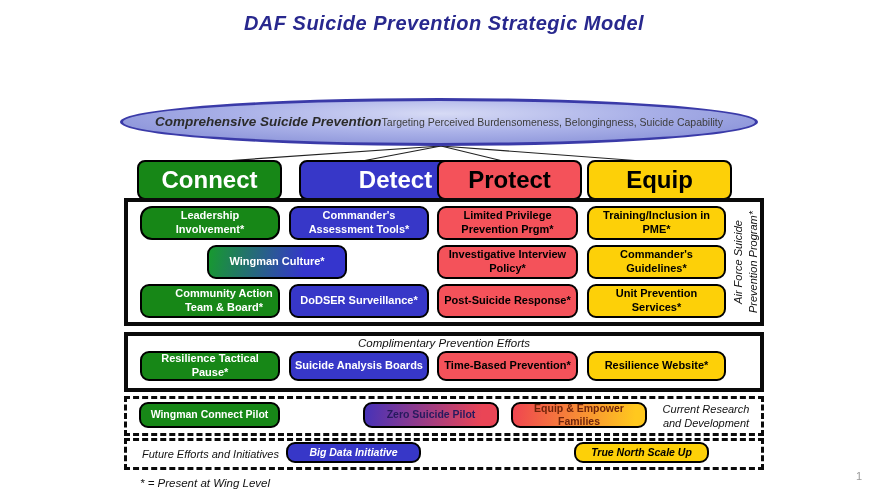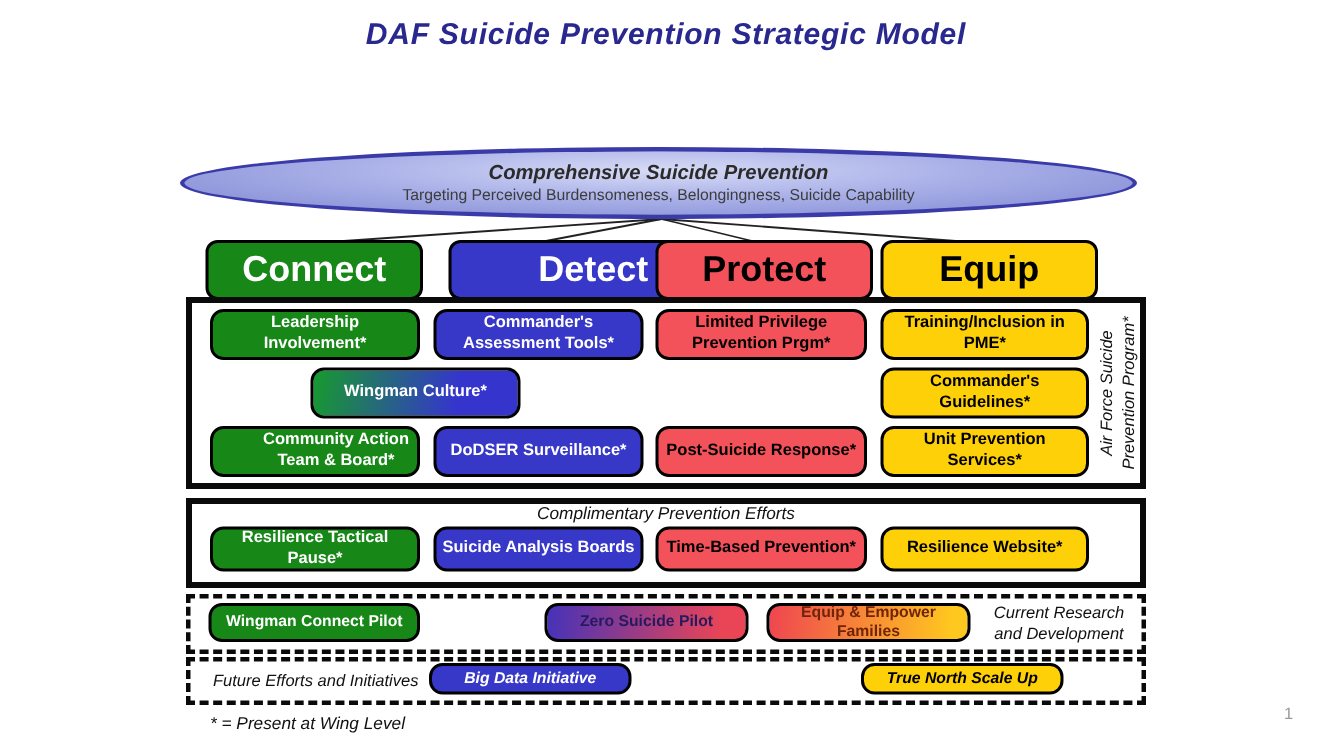--- a/index.html
+++ b/index.html
@@ -10,21 +10,21 @@
   .page-title{
     position:absolute;left:0;top:12px;width:100%;text-align:center;
     font-size:20px;font-weight:bold;font-style:italic;color:var(--navy,#28288e);
     letter-spacing:.5px;
   }
   #lines{position:absolute;left:0;top:0;}
   .ellipse{
     position:absolute;left:120px;top:98px;width:632px;height:42px;
     border:3px solid var(--ellipseBorder,#3a3aa8);border-radius:50%;
     background:radial-gradient(ellipse at 50% 30%, #d7dbf5 0%, #aab1e8 45%, #7d86d2 100%);
-    display:flex;flex-direction:column;align-items:center;justify-content:center;
+    display:flex;flex-direction:row;align-items:center;justify-content:center;
   }
   .e-title{font-size:13.5px;font-weight:bold;font-style:italic;color:#2b2b2b;line-height:1.25;}
   .e-sub{font-size:10.5px;color:#3c3c3c;line-height:1.2;}
   .pillar{
     position:absolute;top:160px;height:36px;width:141px;
     border:2px solid #000;border-radius:8px;
     display:flex;align-items:center;justify-content:center;
     font-size:24px;font-weight:bold;
   }
   .frame{position:absolute;border:4px solid #0a0a0a;background:#fff;}
@@ -79,26 +79,27 @@
     <div class="e-sub">Targeting Perceived Burdensomeness, Belongingness, Suicide Capability</div>
   </div>
 
   <div class="pillar green" style="left:137px;color:#fff;">Connect</div>
   <div class="pillar blue" style="left:299px;color:#fff;padding-left:24px;">Detect</div>
   <div class="pillar red" style="left:437px;color:#000;">Protect</div>
   <div class="pillar yellow" style="left:587px;color:#000;">Equip</div>
 
   <div class="frame" style="left:124px;top:198px;width:632px;height:120px;"></div>
 
-  <div class="bx green" style="left:140px;top:206px;width:140px;height:34px;">Leadership Involvement*</div>
+  <div class="bx green" style="left:140px;top:206px;width:140px;height:34px;border-radius:12px;">Leadership Involvement*</div>
   <div class="bx blue" style="left:289px;top:206px;width:140px;height:34px;">Commander's Assessment Tools*</div>
   <div class="bx red" style="left:437px;top:206px;width:141px;height:34px;">Limited Privilege Prevention Prgm*</div>
   <div class="bx yellow" style="left:587px;top:206px;width:139px;height:34px;">Training/Inclusion in PME*</div>
 
   <div class="bx grad-gb" style="left:207px;top:245px;width:140px;height:34px;">Wingman Culture*</div>
+  <div class="bx red" style="left:437px;top:245px;width:141px;height:34px;">Investigative Interview Policy*</div>
   <div class="bx yellow" style="left:587px;top:245px;width:139px;height:34px;">Commander's Guidelines*</div>
 
   <div class="bx green" style="left:140px;top:284px;width:140px;height:34px;padding-left:32px;">Community Action Team &amp; Board*</div>
   <div class="bx blue" style="left:289px;top:284px;width:140px;height:34px;">DoDSER Surveillance*</div>
   <div class="bx red" style="left:437px;top:284px;width:141px;height:34px;">Post-Suicide Response*</div>
   <div class="bx yellow" style="left:587px;top:284px;width:139px;height:34px;">Unit Prevention Services*</div>
 
   <div class="vlabel">
     <span>Air Force Suicide</span>
     <span>Prevention Program*</span>

